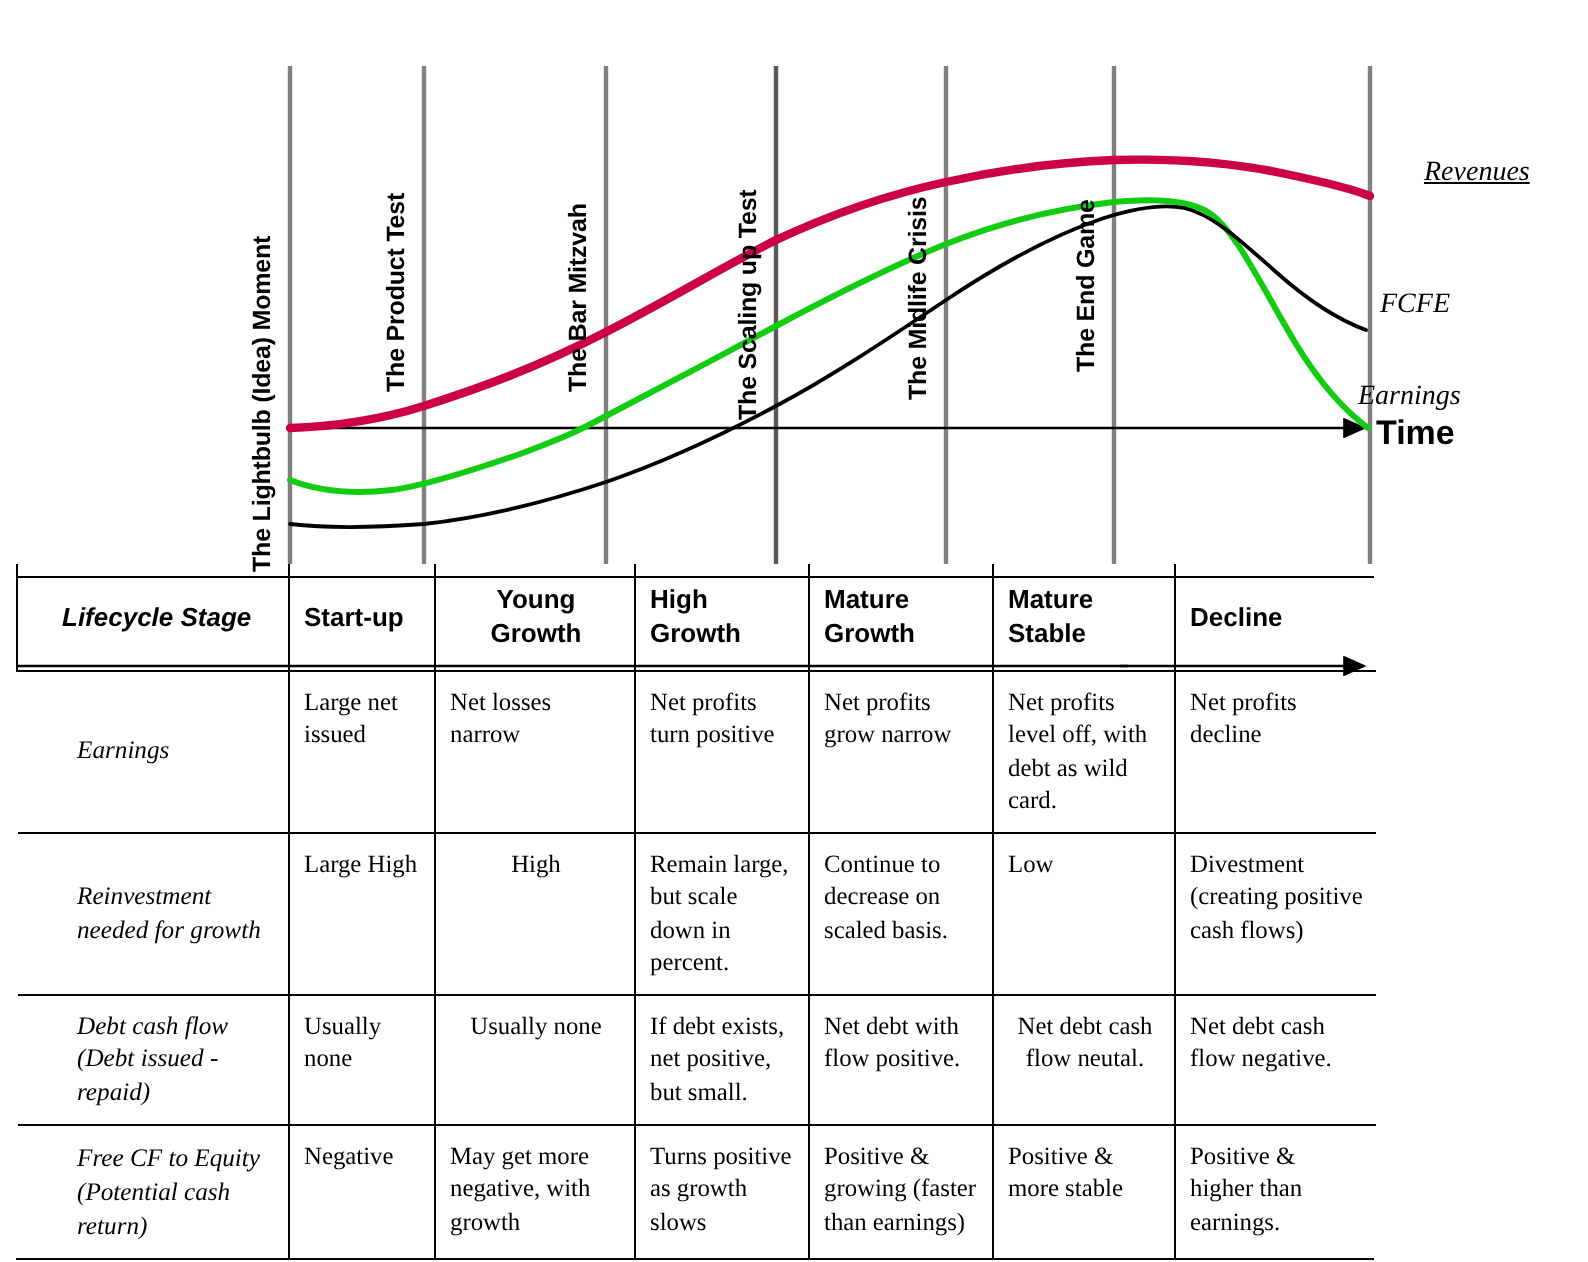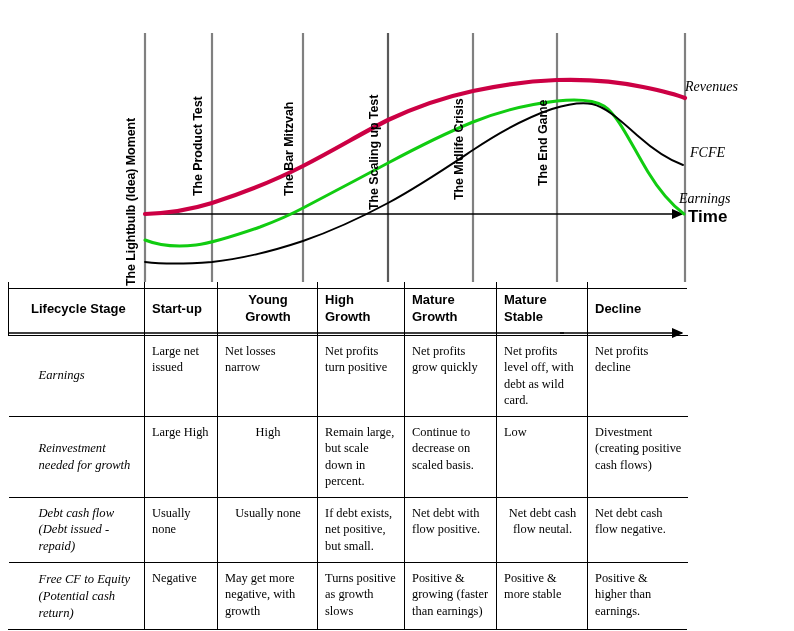--- a/index.html
+++ b/index.html
@@ -83,20 +83,21 @@
   }
   #lifecycle-table tr.header-row td {
     font-family: "Liberation Sans", sans-serif;
     font-weight: bold;
     font-size: 13px;
     vertical-align: middle;
     padding-top: 9px;
     padding-bottom: 9px;
   }
   #lifecycle-table tr.header-row td.stage-title {
+    font-style: italic;
     padding-left: 22px;
   }
   #lifecycle-table tr.header-row td.ctr {
     text-align: center;
   }
   #lifecycle-table td.row-label {
     font-style: italic;
     font-size: 12.6px;
     border-left: none;
     padding-left: 30px;
@@ -162,21 +163,21 @@
                C606,107 620,120 638,136 C656,152 672,161 683,165" fill="none" stroke="#000000" stroke-width="1.9" stroke-linecap="round"></path>
     </svg>
 
     <div class="milestone-label" style="left:138px; top:272px;">The Lightbulb (Idea) Moment</div>
     <div class="milestone-label" style="left:205px; top:182px;">The Product Test</div>
     <div class="milestone-label" style="left:296px; top:182px;">The Bar Mitzvah</div>
     <div class="milestone-label" style="left:381px; top:196px;">The Scaling up Test</div>
     <div class="milestone-label" style="left:466px; top:186px;">The Midlife Crisis</div>
     <div class="milestone-label" style="left:550px; top:172px;">The End Game</div>
 
-    <div class="curve-label" style="left:685px; top:79px;">Revenues</div>
+    <div class="curve-label" style="left:712px; top:79px;text-decoration:underline;">Revenues</div>
     <div class="curve-label" style="left:690px; top:145px;">FCFE</div>
     <div class="curve-label" style="left:679px; top:191px;">Earnings</div>
     <div class="curve-label axis-name" style="left:688px; top:207px;">Time</div>
   </div>
 
   <div class="frame-line" style="left:8px; top:288px; width:679px; height:1.4px;"></div>
   <div class="frame-line" style="left:8px; top:629px; width:679px; height:1.4px;"></div>
 
   <svg style="position:absolute; left:560px; top:327px;" width="130" height="14">
     <defs>
@@ -210,21 +211,21 @@
         <td>Mature Growth</td>
         <td>Mature Stable</td>
         <td class="last-col">Decline</td>
       </tr>
 
       <tr class="rowline" style="height:61px;">
         <td class="row-label">Earnings</td>
         <td>Large net issued</td>
         <td>Net losses narrow</td>
         <td>Net profits turn positive</td>
-        <td>Net profits grow quickly</td>
+        <td>Net profits grow narrow</td>
         <td>Net profits level off, with debt as wild card.</td>
         <td class="last-col">Net profits decline</td>
       </tr>
 
       <tr class="rowline" style="height:53px;">
         <td class="row-label">Reinvestment needed for growth</td>
         <td>Large High</td>
         <td class="ctr-cell">High</td>
         <td>Remain large, but scale down in percent.</td>
         <td>Continue to decrease on scaled basis.</td>

